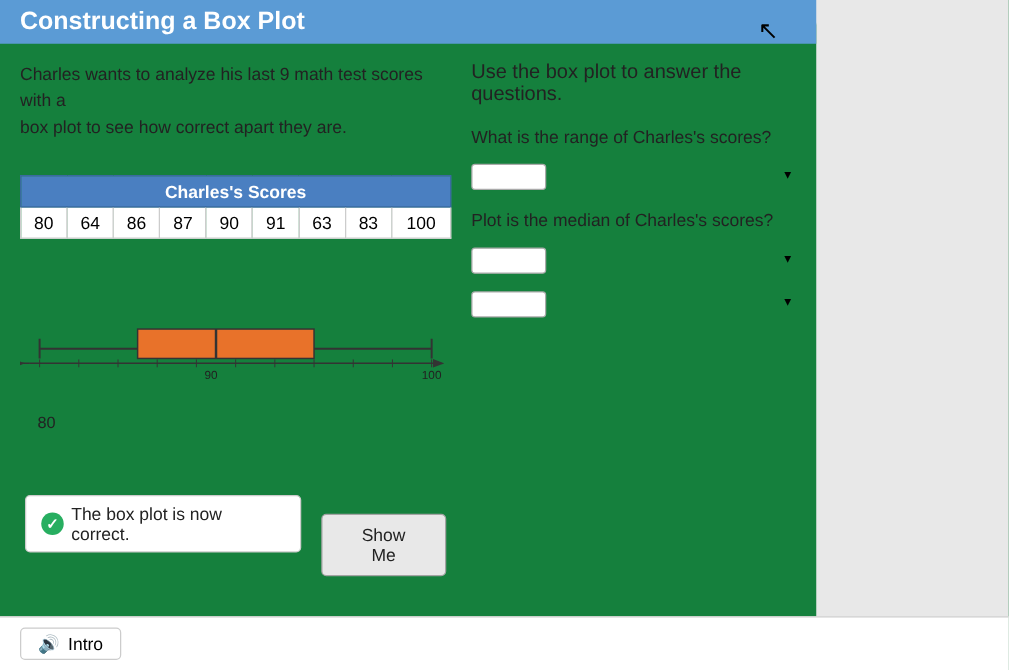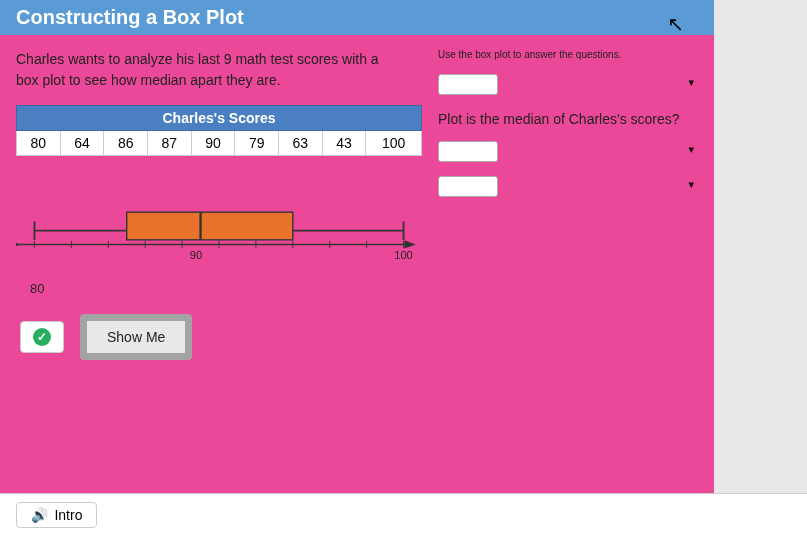--- a/index.html
+++ b/index.html
@@ -4,23 +4,23 @@
   <style>
     * { box-sizing: border-box; margin: 0; padding: 0; }
     body {
       font-family: Arial, sans-serif;
       background: #e8e8e8;
       width: 807px;
       height: 536px;
       overflow: hidden;
     }
     .page {
-      width: 714px;
+      width: 653px;
       height: 536px;
-      background: #ec4899;
+      background: #15803d;
       position: relative;
       border-radius: 20px;
     }
     .header {
       background: #5b9bd5;
       padding: 6px 16px 6px 16px;
       display: flex;
       align-items: center;
     }
     .header-title {
@@ -31,21 +31,21 @@
     .main-content {
       display: flex;
       flex-direction: row;
       padding: 14px 16px 8px 16px;
       gap: 16px;
     }
     .left-panel {
       flex: 1;
       display: flex;
       flex-direction: column;
-      gap: 10px;
+      gap: 24px;
     }
     .right-panel {
       width: 260px;
       display: flex;
       flex-direction: column;
       gap: 10px;
     }
     .description {
       font-size: 14px;
       line-height: 1.5;
@@ -106,29 +106,30 @@
       border-radius: 50%;
       display: flex;
       align-items: center;
       justify-content: center;
       color: white;
       font-size: 12px;
       font-weight: bold;
     }
     .show-me-btn {
       background: #e8e8e8;
-      border: 7px solid #a3a3a3;
+      border: 1px solid #a3a3a3;
       border-radius: 4px;
       padding: 8px 20px;
       font-size: 14px;
       cursor: pointer;
       color: #222;
+      margin-top: 34px;
     }
     .right-panel .instruction {
-      font-size: 10px;
+      font-size: 16px;
       color: #222;
       font-weight: normal;
     }
     .question-label {
       font-size: 14px;
       color: #222;
       margin-top: 6px;
     }
     .dropdown-select {
       border: 1px solid #aaa;
@@ -197,39 +198,39 @@
   </div>
 
   <div class="cursor-arrow">↖</div>
 
   <div class="main-content">
 
     <div class="left-panel">
 
       <div class="description">
         <span>Charles wants to analyze his last 9 math test scores with a</span><br>
-        <span>box plot to see how median apart they are.</span><br>
+        <span>box plot to see how correct apart they are.</span><br>
       </div>
 
       <table class="scores-table">
         <thead>
           <tr>
             <th colspan="9">Charles's Scores</th>
           </tr>
         </thead>
         <tbody>
           <tr id="scores-row">
           <td>80</td>
               <td>64</td>
               <td>86</td>
               <td>87</td>
               <td>90</td>
-              <td>79</td>
+              <td>91</td>
               <td>63</td>
-              <td>43</td>
+              <td>83</td>
               <td>100</td>
             </tr>
         </tbody>
       </table>
 
       <div class="box-plot-area">
         <svg class="box-plot-svg" viewBox="0 0 440 80">
 
           <line x1="10" y1="60" x2="430" y2="60" stroke="#333" stroke-width="1.5" marker-end="url(#arrow)"></line>
           <defs>
@@ -272,29 +273,31 @@
           <text x="420" y="76" font-size="12" fill="#222" text-anchor="middle">100</text>
         </svg>
 
         
         <div style="position:absolute; bottom:0; left:14px; font-size:13px; color:#222;">80</div>
       </div>
 
       <div class="bottom-section">
         <div class="correct-msg">
           <div class="correct-icon">✓</div>
+          <span>The box plot is now correct.</span>
         </div>
         <button class="show-me-btn">Show Me</button>
       </div>
 
     </div>
 
     <div class="right-panel">
       <p class="instruction">Use the box plot to answer the questions.</p>
 
+      <p class="question-label">What is the range of Charles's scores?</p>
       <div class="select-wrapper">
         <select class="dropdown-select">
           <option value=""></option>
         </select>
       </div>
 
       <p class="question-label">Plot is the median of Charles's scores?</p>
       <div class="select-wrapper">
         <select class="dropdown-select">
           <option value=""></option>

